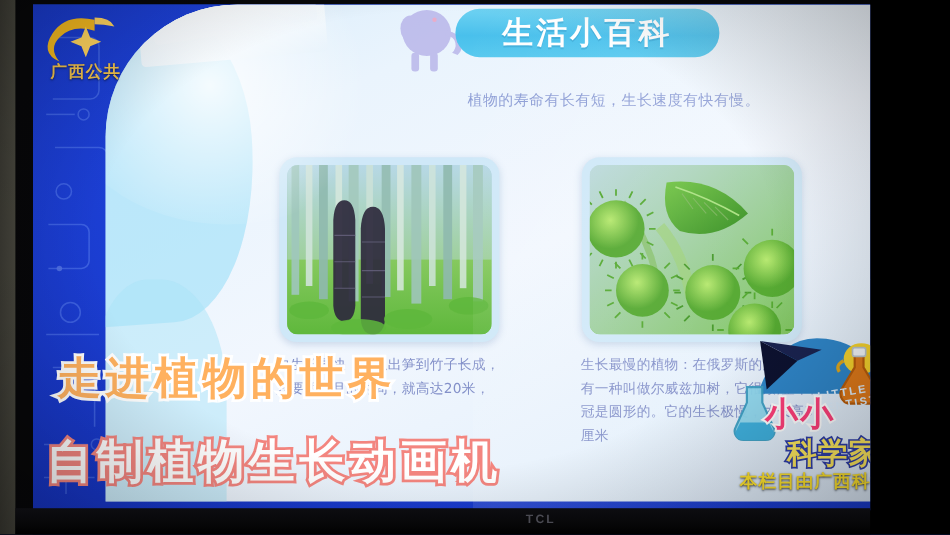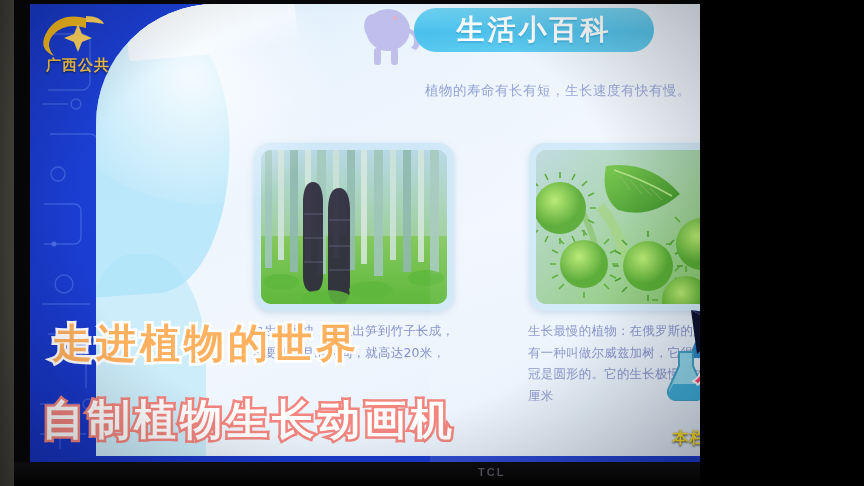--- a/index.html
+++ b/index.html
@@ -1,20 +1,20 @@
 <!DOCTYPE html>
 <html><head>
 <meta charset="utf-8">
 <style>
   * { margin:0; padding:0; box-sizing:border-box; }
   html,body { width:864px; height:486px; overflow:hidden; background:#000; }
   body { font-family:"Liberation Sans", sans-serif; }
 
   .screenshot {
-    position:relative; width:700px; height:486px;
+    position:relative; width:791px; height:486px;
     background:#0a0a0c; overflow:hidden;
   }
 
   
   .room-left {
     position:absolute; left:0; top:0; width:30px; height:486px;
     background:linear-gradient(90deg,#3b3a33 0%,#46453c 45%,#2a2a26 100%);
   }
   .bezel {
     position:absolute; left:14px; top:0; width:850px; height:486px;

